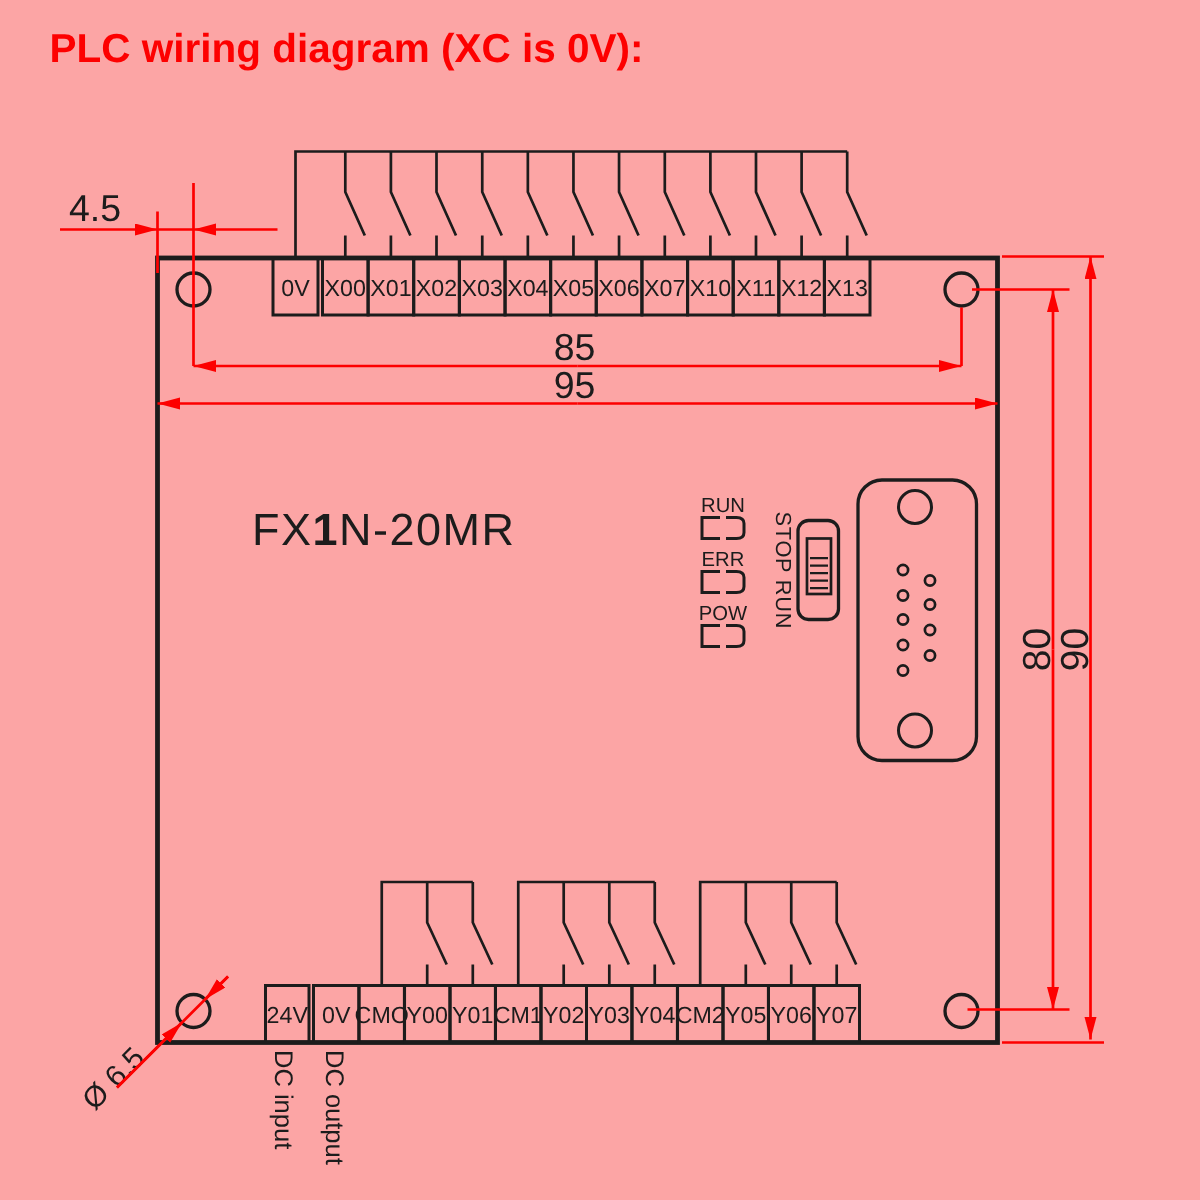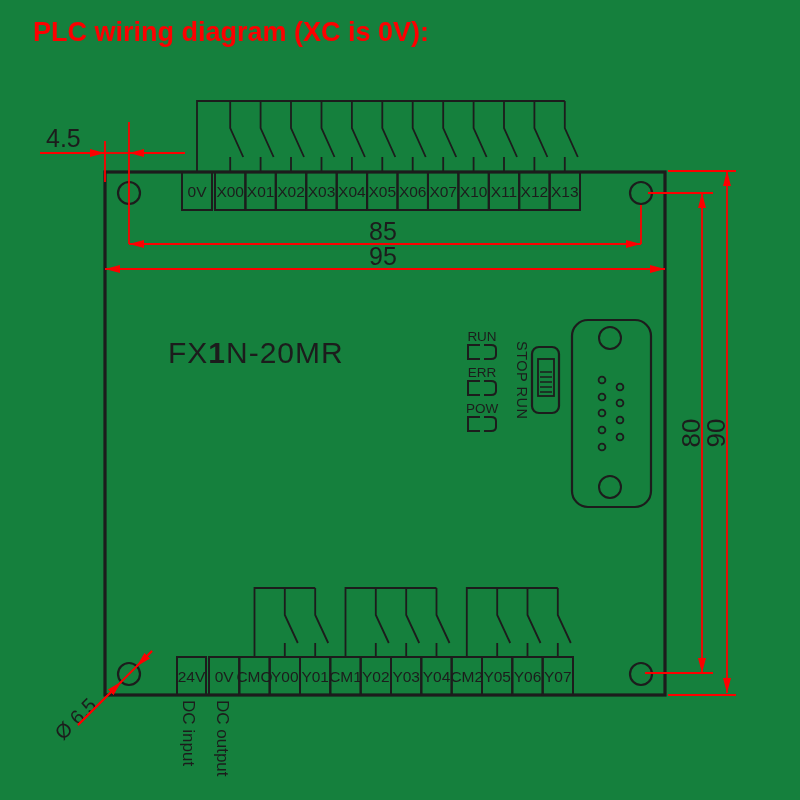--- a/index.html
+++ b/index.html
@@ -1,17 +1,17 @@
 <!DOCTYPE html>
 <html style="--red: #fd0000; --black: #1c1c1c;"><head>
 <meta charset="utf-8">
 <style>
   :root{ --red:#fd0000; --black:#1c1c1c; }
   html,body{margin:0;padding:0;background:#ffffff;}
-  #stage{position:relative;width:800px;height:800px;background:#15803d;overflow:hidden;
+  #stage{position:relative;width:800px;height:800px;background:#fca5a5;overflow:hidden;
          font-family:"Liberation Sans", sans-serif;}
   svg{position:absolute;left:0;top:0;}
   .k   {stroke:var(--black);fill:none;stroke-width:2;}
   .k18 {stroke:var(--black);fill:none;stroke-width:1.8;}
   .kb  {stroke:var(--black);fill:none;stroke-width:3.2;}
   .k22 {stroke:var(--black);fill:none;stroke-width:2.2;}
   .r   {stroke:var(--red);fill:none;stroke-width:1.8;}
   .arr {fill:var(--red);}
   .t   {fill:var(--black);font-family:"Liberation Sans", sans-serif;}
   .term{font-size:15.5px;text-anchor:middle;}

